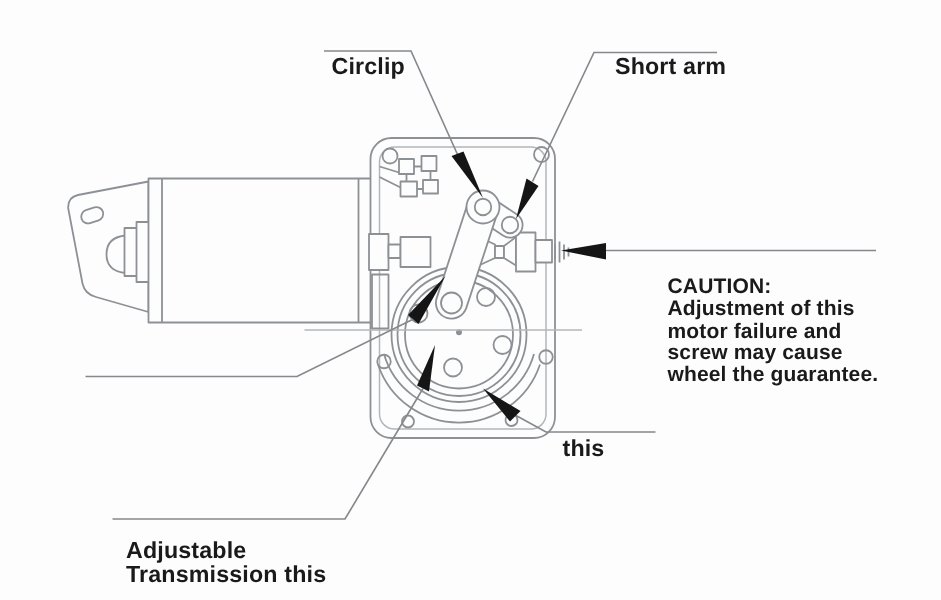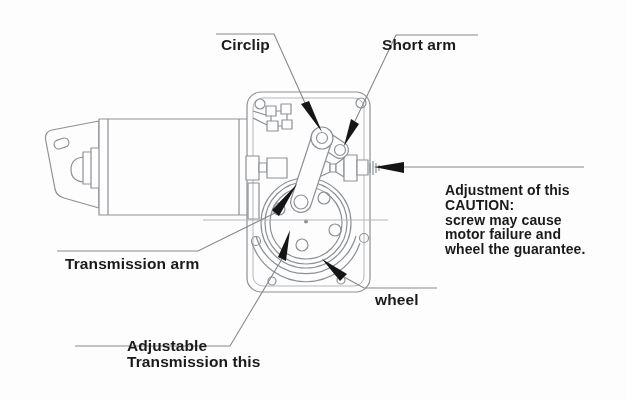--- a/index.html
+++ b/index.html
@@ -21,24 +21,24 @@
   .capi{fill:none;stroke:var(--background);stroke-width:19.6;stroke-linecap:round;}
   .capo2{fill:none;stroke:var(--line);stroke-width:18;stroke-linecap:round;}
   .capi2{fill:none;stroke:var(--background);stroke-width:15.6;stroke-linecap:round;}
   .leader{fill:none;stroke:var(--leader);stroke-width:1.1;}
   .arr {fill:var(--arrow);stroke:none;}
   .lbl{
     position:absolute;color:var(--text);font-weight:700;font-size:15.5px;
     white-space:nowrap;letter-spacing:0.1px;line-height:16px;
   }
   #lbl-circlip{left:221px;top:37px;}
-  #lbl-shortarm{left:382px;top:37px;text-align:center;}
+  #lbl-shortarm{left:410px;top:37px;text-align:center;}
   #lbl-transarm{left:65px;top:256px;}
   #lbl-wheel{left:375px;top:292px;}
-  #lbl-plate{left:84px;top:338px;margin-left:43px;}
+  #lbl-plate{left:84px;top:360px;}
   #caution{
     position:absolute;left:445px;top:183px;width:160px;color:var(--text);
     font-weight:700;font-size:14px;line-height:14.8px;letter-spacing:0.1px;
   }
 </style>
 </head>
 <body>
 
 <div id="stage">
 
@@ -144,30 +144,29 @@
       <polygon class="arr" points="297,184 272,210 279,216"></polygon>
       <polygon class="arr" points="290,230 278,257 286,261"></polygon>
       <polygon class="arr" points="322,259 340,281 347,274"></polygon>
     </g>
   </svg>
 
   <div class="lbl" id="lbl-circlip">Circlip</div>
 
   <div class="lbl" id="lbl-shortarm">Short arm</div>
 
-  <div class="lbl" id="lbl-transarm">Transmission arm</div>
 
-  <div class="lbl" id="lbl-wheel">wheel</div>
+  <div class="lbl" id="lbl-wheel">this</div>
 
   <div class="lbl" id="lbl-plate">
     <div>Adjustable</div>
     <div>Transmission this</div>
   </div>
 
   <div id="caution">
+    <div>CAUTION:</div>
     <div>Adjustment of this</div>
-    <div>CAUTION:</div>
+    <div>motor failure and</div>
     <div>screw may cause</div>
-    <div>motor failure and</div>
     <div>wheel the guarantee.</div>
   </div>
 
 </div>
 
 </body></html>

